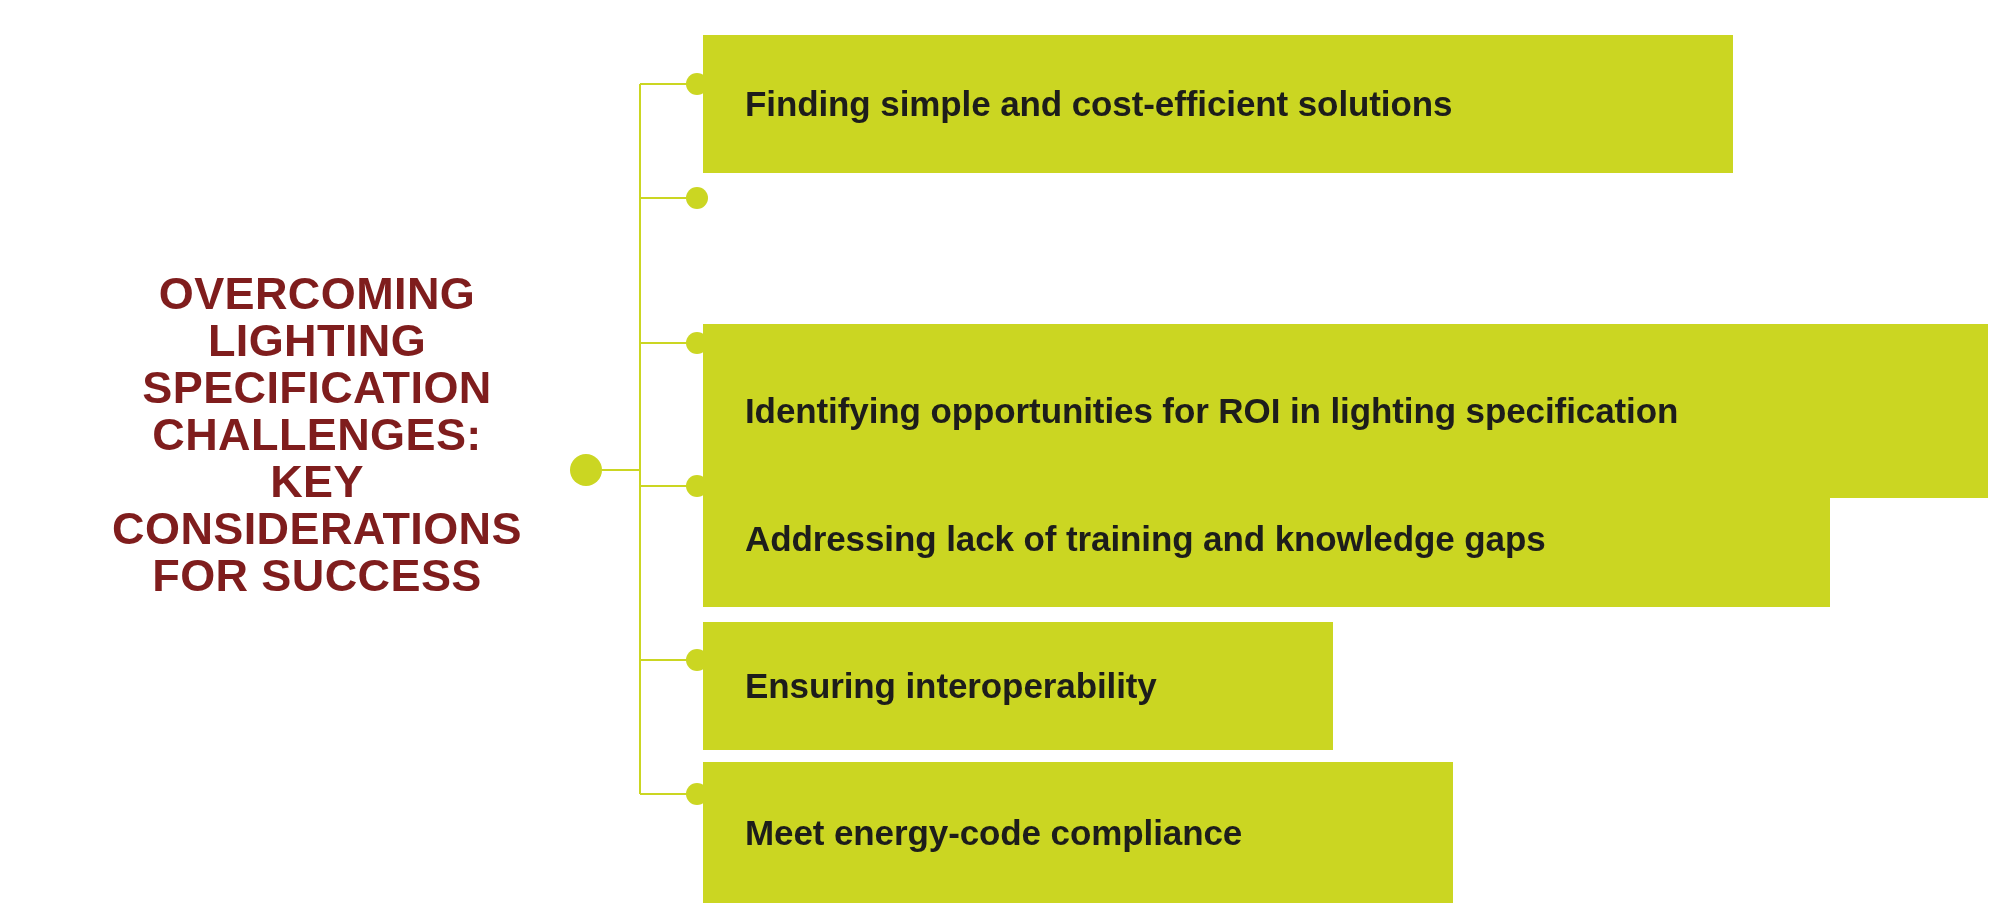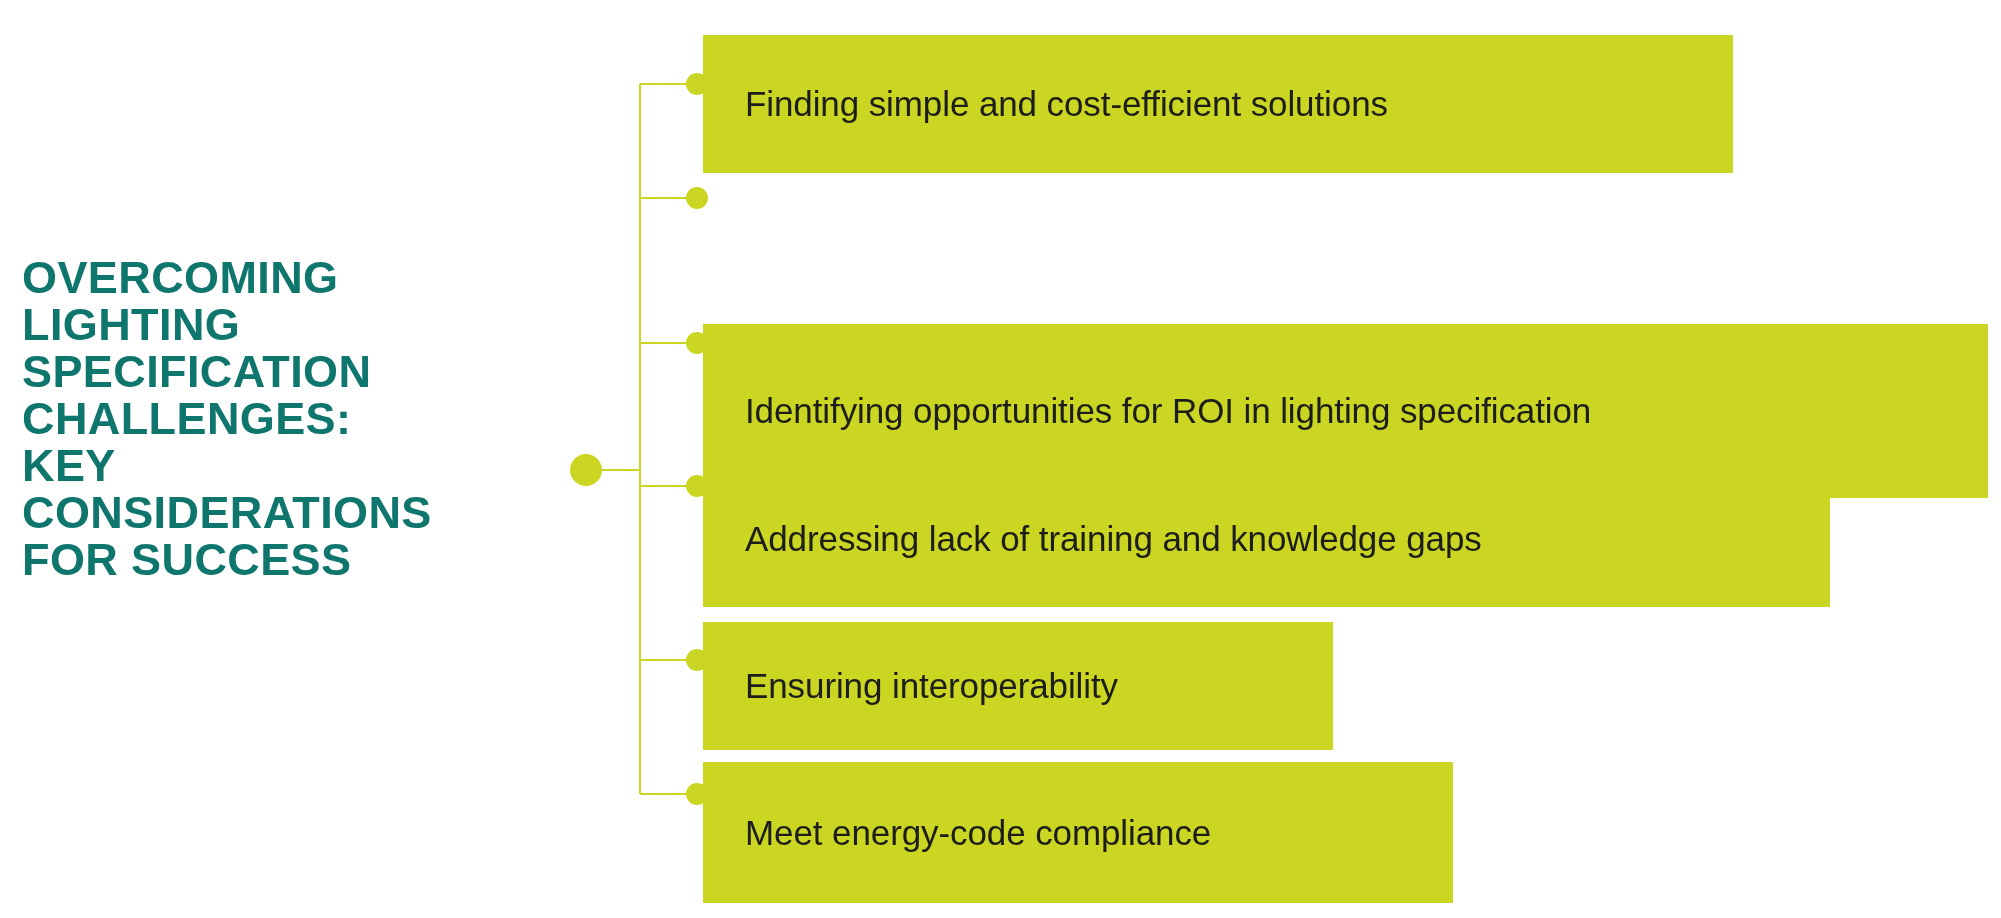--- a/index.html
+++ b/index.html
@@ -19,29 +19,30 @@
   }
 
   
   #title-block {
     position: absolute;
     left: 22px;
     top: 254px;
     width: 590px;
   }
   #page-title {
-    margin: 0;
+    margin: 16px;
     font-family: "Liberation Sans", sans-serif;
     font-weight: 700;
     font-size: 45px;
     line-height: 47px;
     letter-spacing: 0.4px;
-    color: #0f766e;
+    color: #7f1d1d;
     text-transform: uppercase;
     white-space: pre-line;
+    text-align: center;
   }
 
   
   #connector-layer {
     position: absolute;
     left: 0;
     top: 0;
     width: 2001px;
     height: 918px;
     pointer-events: none;
@@ -51,21 +52,21 @@
   .bar {
     position: absolute;
     background: #cbd622;
     display: flex;
     align-items: center;
     box-sizing: border-box;
     padding-left: 42px;
   }
   .bar-label {
     font-family: "Liberation Sans", sans-serif;
-    font-weight: 400;
+    font-weight: 700;
     font-size: 35px;
     line-height: 38px;
     color: #1d1d1b;
     letter-spacing: -0.1px;
     white-space: nowrap;
   }
 </style>
 </head>
 <body>
 

